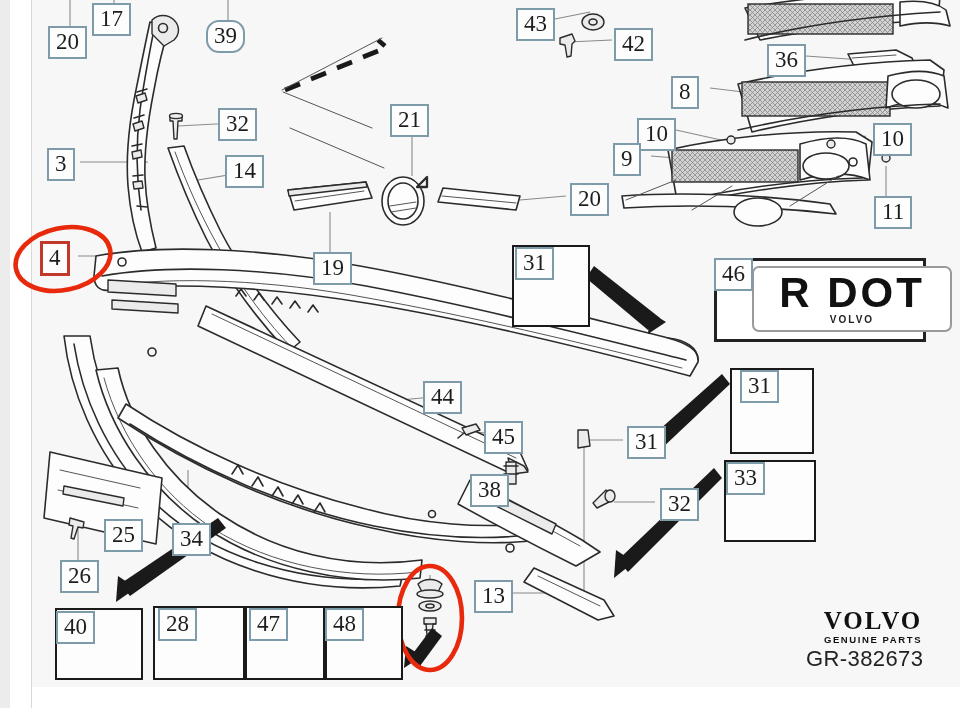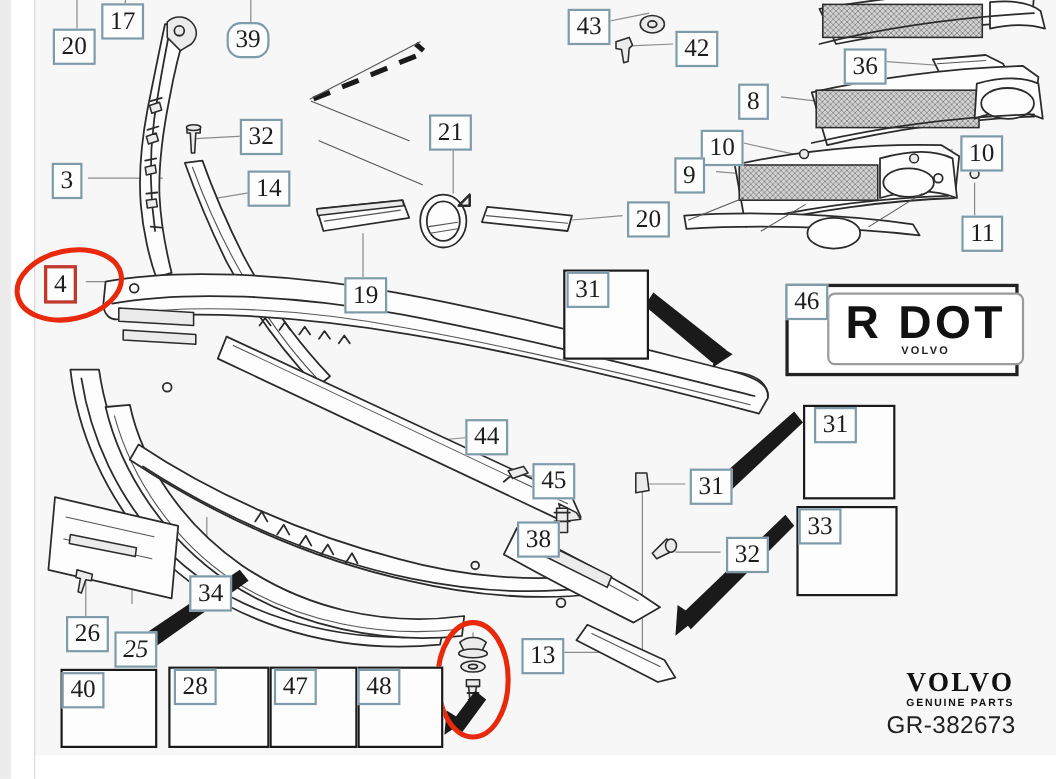--- a/index.html
+++ b/index.html
@@ -361,21 +361,21 @@
 
   <div class="dbox" style="left:512px;top:245px;width:78px;height:82px;"></div>
   <div class="dbox" style="left:730px;top:368px;width:84px;height:86px;"></div>
   <div class="dbox" style="left:724px;top:460px;width:92px;height:82px;"></div>
   <div class="dbox" style="left:55px;top:608px;width:88px;height:72px;"></div>
   <div class="dbox" style="left:153px;top:606px;width:92px;height:74px;"></div>
   <div class="dbox" style="left:245px;top:606px;width:80px;height:74px;"></div>
   <div class="dbox" style="left:325px;top:606px;width:78px;height:74px;"></div>
 
   <div class="plate-outer" style="left:714px;top:258px;width:212px;height:84px;"></div>
-  <div class="plate-inner" style="left:752px;top:266px;width:179px;height:66px;">
+  <div class="plate-inner" style="left:752px;top:266px;width:200px;height:66px;">
     <div class="plate-txt">R DOT</div>
     <div class="plate-sub">VOLVO</div>
   </div>
 
   <div class="volvo-wrap" style="left:800px;top:608px;width:146px;">
     <div class="volvo-word">VOLVO</div>
     <div class="volvo-gp">GENUINE PARTS</div>
   </div>
   <div class="gr-num" style="left:806px;top:646px;">GR-382673</div>
 
@@ -401,21 +401,21 @@
       <div class="cal" style="left: 714px; top: 258px; font-family: Liberation Serif, serif;">46</div>
       <div class="cal sel" style="left: 40px; top: 241px;">4</div>
       <div class="cal" style="left: 740px; top: 370px;">31</div>
       <div class="cal" style="left: 423px; top: 381px;">44</div>
       <div class="cal" style="left: 484px; top: 421px;">45</div>
       <div class="cal" style="left: 627px; top: 426px;">31</div>
       <div class="cal" style="left: 726px; top: 462px;">33</div>
       <div class="cal" style="left: 470px; top: 474px;">38</div>
       <div class="cal" style="left: 660px; top: 488px;">32</div>
       <div class="cal" style="left: 172px; top: 523px;">34</div>
-      <div class="cal" style="left: 104px; top: 574px; font-style: italic;">25</div>
+      <div class="cal" style="left: 104px; top: 519px;">25</div>
       <div class="cal" style="left: 60px; top: 560px;">26</div>
       <div class="cal" style="left: 474px; top: 580px;">13</div>
       <div class="cal" style="left: 56px; top: 611px;">40</div>
       <div class="cal" style="left: 158px; top: 608px;">28</div>
       <div class="cal" style="left: 249px; top: 608px;">47</div>
       <div class="cal" style="left: 325px; top: 608px;">48</div>
     </div>
 
 </div>
 

